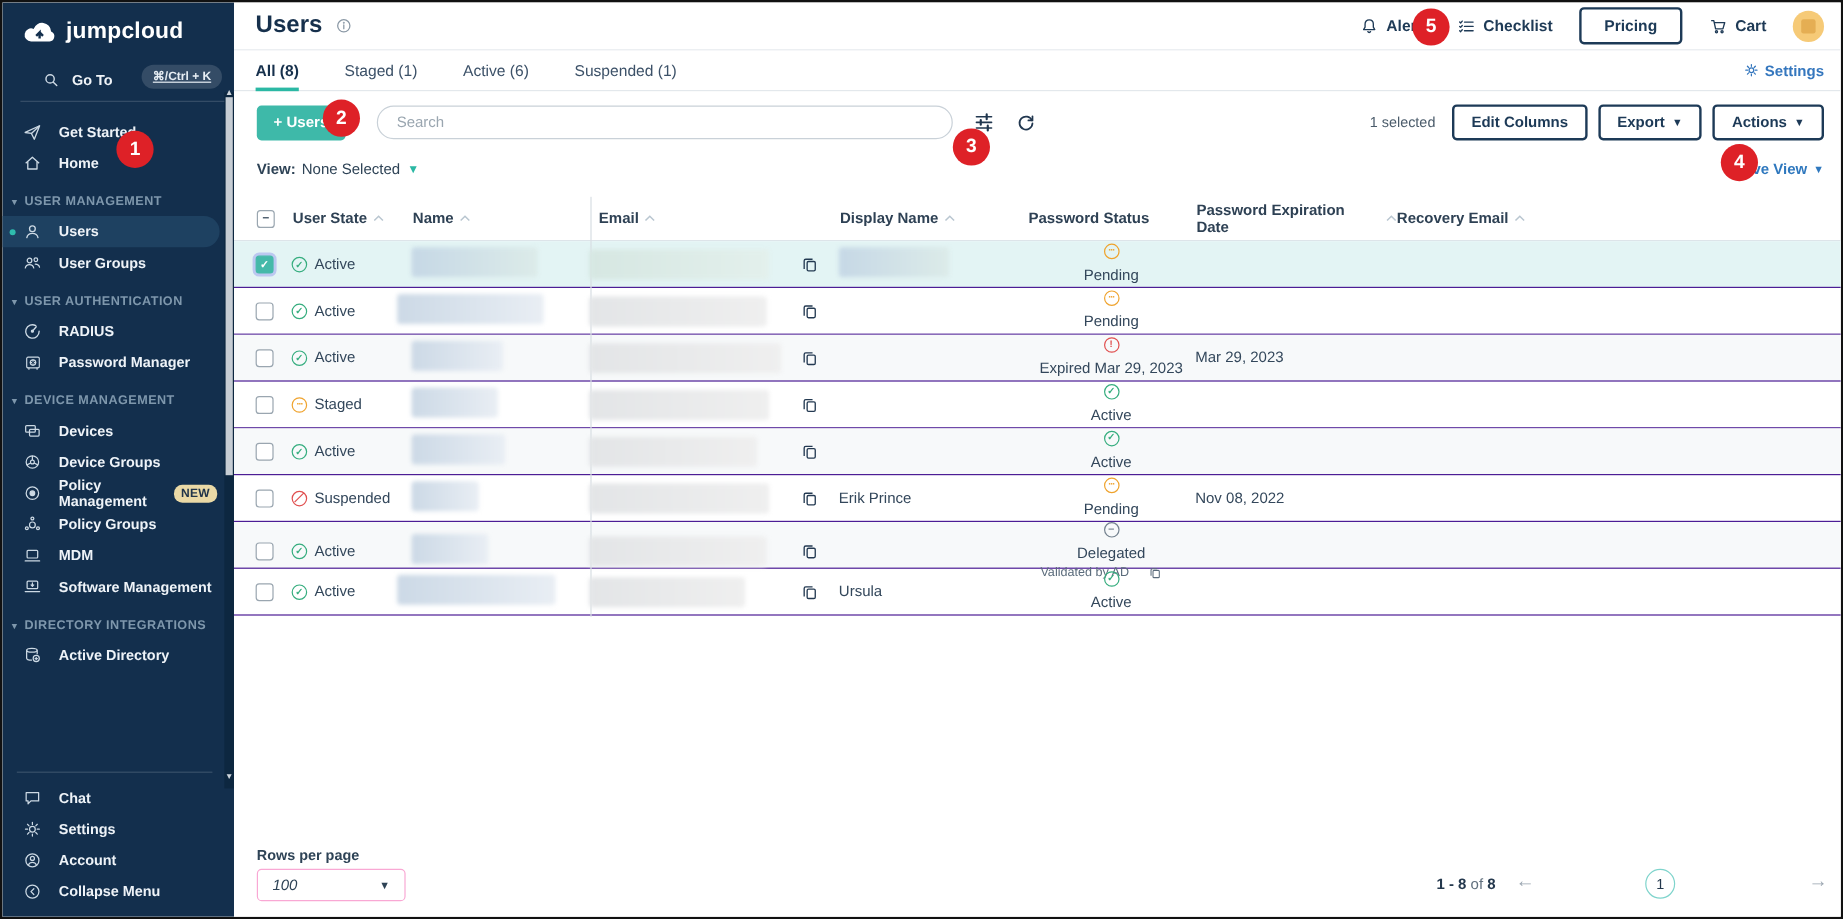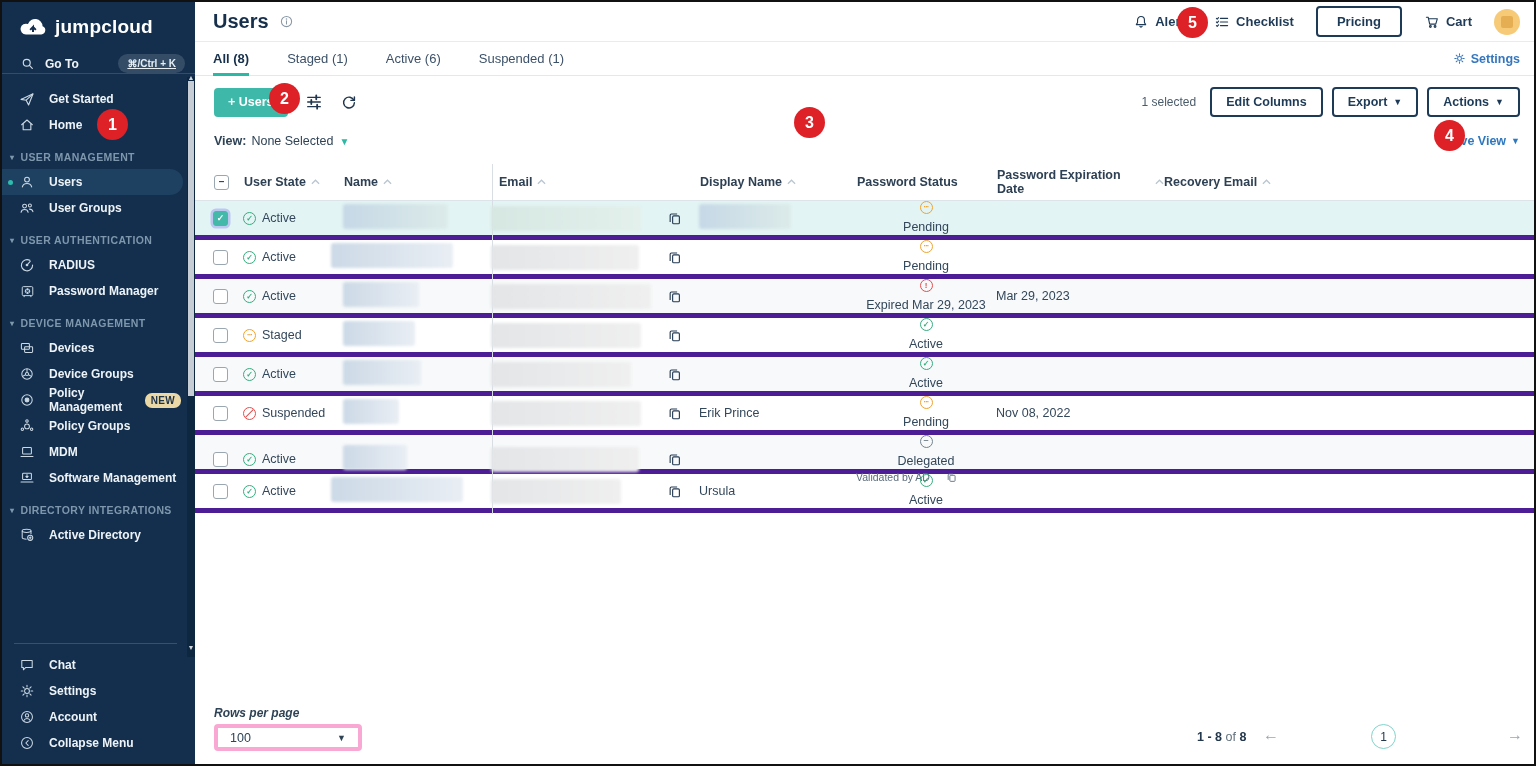--- a/index.html
+++ b/index.html
@@ -3,21 +3,21 @@
 <meta charset="utf-8">
 <style>
   * { margin:0; padding:0; box-sizing:border-box; }
   html,body { width:1536px; height:766px; font-family:"Liberation Sans", sans-serif; }
   .page { position:relative; width:1536px; height:766px; background:#fff; border:2px solid #111; overflow:hidden; }
 
   
   .sidebar { position:absolute; left:0; top:0; bottom:0; width:193px; background:#132f4d; color:#e9f0f6; }
   .logo-row { display:flex; align-items:center; gap:7px; padding:14px 0 8px 16px; }
   .logo-text { font-size:19px; font-weight:700; color:#fff; letter-spacing:.2px; }
-  .goto-row { display:flex; align-items:center; gap:10px; padding:8px 10px 0 18px; border-bottom:1px solid rgba(255,255,255,.14); }
+  .goto-row { display:flex; align-items:flex-end; gap:10px; padding:8px 10px 10px 18px; border-bottom:1px solid rgba(255,255,255,.14);margin-left:15px; }
   .goto-label { font-size:12px; font-weight:700; color:#f0f4f8; flex:1; }
   .shortcut-pill { background:rgba(255,255,255,.14); color:#e7eef4; font-size:10px; font-weight:700; padding:4px 9px; border-radius:11px; white-space:nowrap;text-decoration:underline; }
   .nav { padding-top:12px; }
   .nav-item { display:flex; align-items:center; gap:13px; height:26px; padding-left:16px; cursor:pointer; font-size:12px; font-weight:700; color:#eef3f8; }
   .nav-item .nicon { width:18px; height:18px; flex:none; color:#ccd9e4; display:flex; align-items:center; justify-content:center; }
   .nav-item.active { background:#1e4161; border-radius:0 16px 16px 0; margin-right:12px; position:relative; }
   .nav-item.active::before { content:""; position:absolute; left:6px; width:5px; height:5px; border-radius:50%; background:#2fbcad; }
   .section-title { display:flex; align-items:center; gap:6px; margin:13px 0 6px 8px; font-size:10.5px; font-weight:700; letter-spacing:.4px; color:#7e97ac; }
   .section-caret { font-size:8px; color:#7e97ac; }
   .new-badge { margin-left:auto; margin-right:14px; background:#ead9a6; color:#20344a; font-size:10px; font-weight:700; padding:2px 6px; border-radius:7px; letter-spacing:.3px; }
@@ -58,21 +58,21 @@
   .view-label { font-weight:700; margin-right:5px; }
   .view-caret { color:#2bb8a4; font-size:10px; margin-left:6px; }
   .save-view { margin-left:auto; color:#2f78be; font-weight:700; display:flex; align-items:center; gap:5px; cursor:pointer; }
 
   
   .table-wrap { position:relative; margin-top:13px; }
   .t-grid { display:grid; grid-template-columns:30px 100px 148px 208px 157px 140px 167px 1fr; padding-left:19px; align-items:center; }
   .t-head { height:37px; border-bottom:1px solid #dde4e9; }
   .hcell { display:flex; align-items:center; gap:5px; font-size:12.5px; font-weight:700; color:#2e4154; cursor:pointer; }
   .sort-caret { color:#b9c6d0; }
-  .t-row { height:39px; border-bottom:5px solid #4c1d95; font-size:12.5px; color:#33475b; cursor:pointer;padding-left:18px; }
+  .t-row { height:39px; border-bottom:1px solid #4c1d95; font-size:12.5px; color:#33475b; cursor:pointer;padding-left:18px; }
   .t-row.stripe { background:#f7f9fa; }
   .t-row.selected { background:#e3f4f4; }
   .cb { width:15px; height:15px; border:1.6px solid #9aa6b0; border-radius:3px; background:#fff; cursor:pointer; display:flex; align-items:center; justify-content:center; font-size:10px; color:#2e4154; font-weight:700; }
   .cb.indet::before { content:"–"; margin-top:-2px; }
   .cb.checked { background:#44b9a9; border-color:#44b9a9; color:#fff; box-shadow:0 0 0 2.5px #bcc8f0; }
   .cb.checked::before { content:"✓"; font-size:9px; }
   .state-cell { display:flex; align-items:center; gap:6px; }
   .sicon { width:13px; height:13px; border-radius:50%; border:1.3px solid; display:inline-flex; align-items:center; justify-content:center; flex:none; font-weight:700; position:relative; }
   .sicon.ok { border-color:#35ad7e; color:#35ad7e; } .sicon.ok::before { content:"✓"; font-size:8px; }
   .sicon.pending { border-color:#efa32d; color:#efa32d; } .sicon.pending::before { content:"···"; font-size:8px; letter-spacing:-1px; margin-top:-1px; }
@@ -80,27 +80,27 @@
   .sicon.suspended { border-color:#e04f4f; } .sicon.suspended::before { content:""; width:11px; height:1.4px; background:#e04f4f; transform:rotate(-45deg); }
   .sicon.delegated { border-color:#74828f; color:#74828f; } .sicon.delegated::before { content:"–"; font-size:9px; margin-top:-1px; }
   .blob { display:inline-block; height:25px; border-radius:3px; filter:blur(1.8px); background:linear-gradient(90deg,#ccd9e6,#e9eef4); }
   .blob.em { background:linear-gradient(90deg,#e3e5e7,#efefef); }
   .t-row.selected .blob { background:linear-gradient(90deg,#c6d8e6,#dcebe9); }
   .t-row.selected .blob.em { background:linear-gradient(90deg,#d6e7e2,#e3f0ec); }
   .email-cell { display:flex; align-items:center; justify-content:space-between; padding-right:17px; }
   .copy-icon { width:15px; height:15px; color:#243a52; cursor:pointer; flex:none; }
   .pw-cell { line-height:1.25; }
   .pw-line { display:flex; align-items:center; gap:6px;flex-direction:column; }
-  .pw-sub { font-size:10.5px; color:#5a6b7b; display:flex; align-items:center; gap:16px; margin-top:1px; }
+  .pw-sub { font-size:10.5px; color:#5a6b7b; display:flex; align-items:center; gap:16px; margin-top:1px;margin-left:11px; }
   .v-divider { position:absolute; left:297px; top:0; width:1px; height:350px; background:#d8dee3; }
 
   
   .main-footer { position:absolute; left:0; right:0; bottom:0; height:64px; }
-  .rpp-label { position:absolute; left:19px; top:6px; font-size:12px; font-weight:700; color:#2e4356;font-style:italic; }
-  .rpp-select { position:absolute; left:19px; top:24px; width:148px; height:27px; border:4px solid #f9a8d4; border-radius:4px; display:flex; align-items:center; justify-content:space-between; padding:0 12px; font-size:12.5px; color:#2e4356; cursor:pointer; background:#fff; }
+  .rpp-label { position:absolute; left:19px; top:6px; font-size:12px; font-weight:700; color:#2e4356; }
+  .rpp-select { position:absolute; left:19px; top:24px; width:124px; height:27px; border:1px solid #f9a8d4; border-radius:4px; display:flex; align-items:center; justify-content:space-between; padding:0 12px; font-size:12.5px; color:#2e4356; cursor:pointer; background:#fff;font-style:italic; }
   .pg-range { position:absolute; left:1002px; top:30px; font-size:12.5px; color:#61707e; }
   .pg-range b { color:#24384d; }
   .pg-arrow { position:absolute; top:26px; font-size:16px; color:#9aa5b0; cursor:pointer; }
   .pg-circle { position:absolute; left:1176px; top:24px; width:25px; height:25px; border:1.5px solid #7fd4cc; border-radius:50%; display:flex; align-items:center; justify-content:center; font-size:12px; color:#24384d; cursor:pointer; }
 
   
   .ann { position:absolute; width:31px; height:31px; border-radius:50%; background:#de2127; color:#fff; font-size:16px; font-weight:700; display:flex; align-items:center; justify-content:center; z-index:50; }
 
   svg.i { display:block; }
 </style>
@@ -373,20 +373,21 @@
         <svg class="i" width="13" height="13" viewBox="0 0 20 20" fill="none" stroke="#3577be" stroke-width="1.6" stroke-linecap="round">
             <circle cx="10" cy="10" r="3"></circle>
             <path d="M10 2.8v2.2M10 15v2.2M2.8 10H5M15 10h2.2M4.9 4.9l1.6 1.6M13.5 13.5l1.6 1.6M15.1 4.9l-1.6 1.6M6.5 13.5l-1.6 1.6"></path>
           </svg>
         <span>Settings</span>
       </div>
     </div>
 
     <div class="toolbar">
       <button class="add-users-btn">+ Users</button>
+      <input class="search-input" type="text" placeholder="Search" style="">
       <svg class="tool-icon i" viewBox="0 0 20 20" fill="none" stroke="#21374f" stroke-width="1.5" stroke-linecap="round">
           <path d="M3 4.8h14M3 10h14M3 15.2h14"></path>
           <path d="M12.5 2.6v4.4M7 7.8v4.4M13.5 13v4.4" stroke-width="2"></path>
         </svg>
       <svg class="tool-icon i" viewBox="0 0 20 20" fill="none" stroke="#21374f" stroke-width="1.6" stroke-linecap="round" stroke-linejoin="round">
           <path d="M15.5 8.2A6 6 0 1 0 16 10.8"></path>
           <path d="M16 4.4v3.8h-3.8"></path>
         </svg>
       <div class="toolbar-right">
         <span class="selected-count">1 selected</span>

